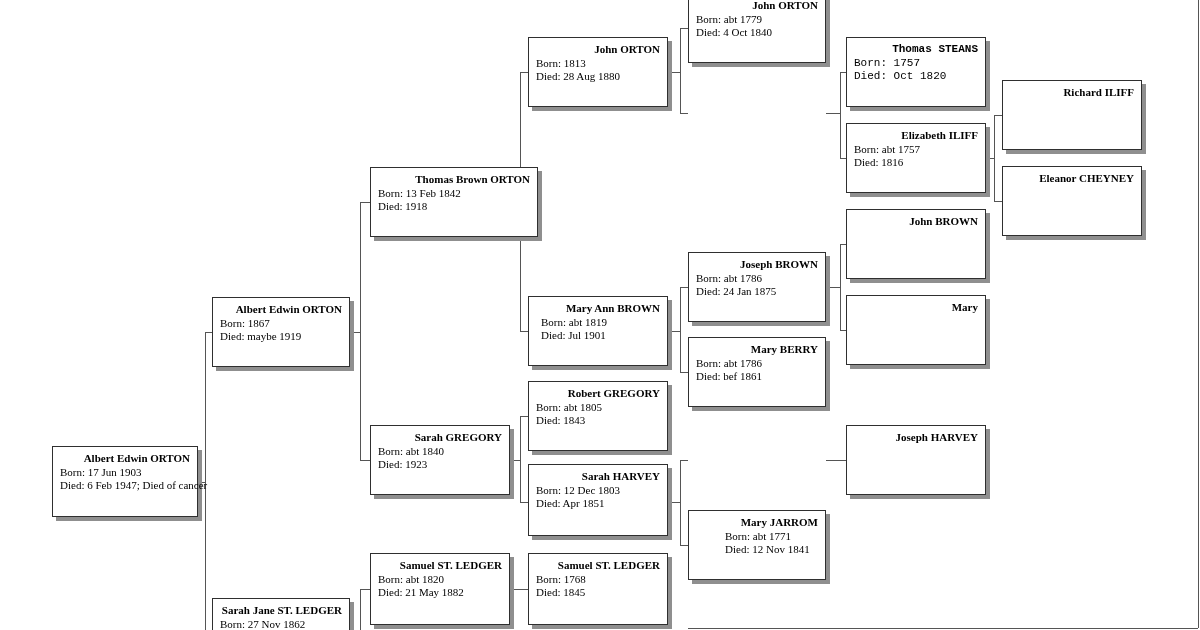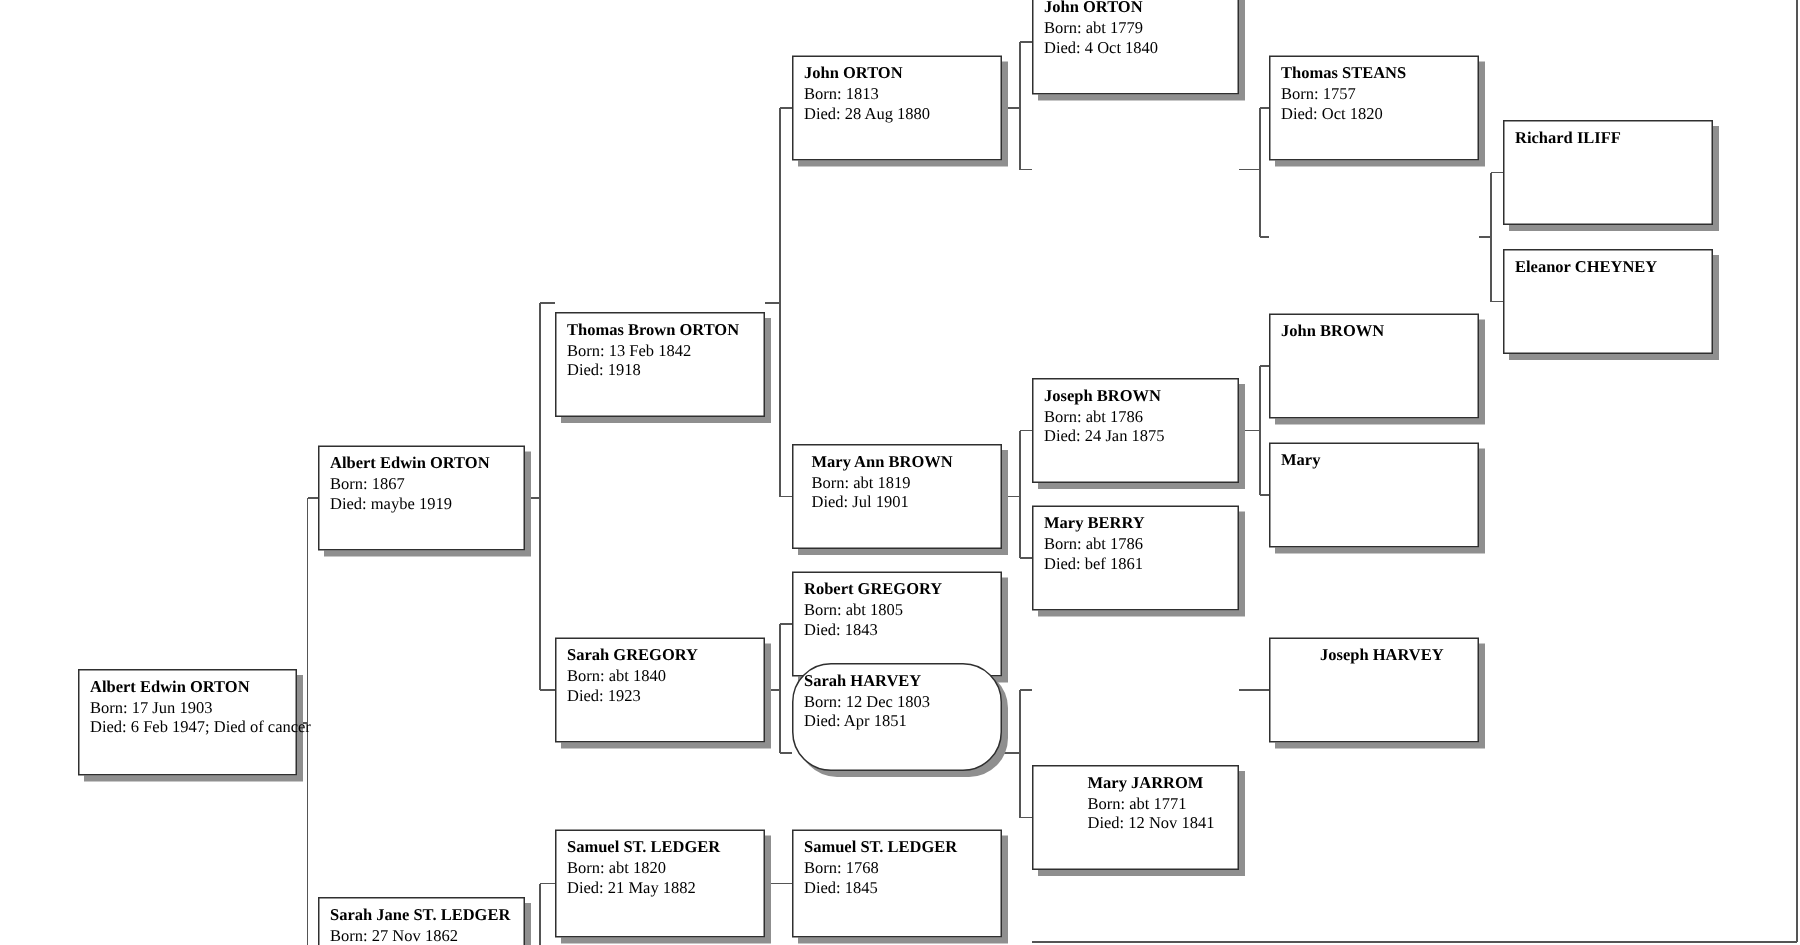--- a/index.html
+++ b/index.html
@@ -15,21 +15,21 @@
     box-sizing:border-box;
     background:#ffffff;
     border:1px solid #2f2f2f;
     box-shadow:4px 4px 0 #8f8f8f;
     padding:5px 7px;
     font-size:11px;
     line-height:13.5px;
     color:#000000;
     white-space:nowrap;
   }
-  .p-name{font-weight:bold;}
+  .p-name{font-weight:bold;text-align:right;}
   svg.lines{position:absolute;left:0;top:0;shape-rendering:crispEdges;}
 </style>
 </head>
 <body>
 
 <div id="stage">
     <svg width="1200" height="630" class="lines">
       <line x1="192" y1="482" x2="205" y2="482" stroke="#555555" stroke-width="1"></line>
       <line x1="205" y1="332" x2="205" y2="630" stroke="#555555" stroke-width="1"></line>
       <line x1="205" y1="332" x2="212" y2="332" stroke="#555555" stroke-width="1"></line>
@@ -83,21 +83,21 @@
     </div>
     <div class="person" style="left: 212px; top: 297px; width: 138px; height: 70px;">
       <div class="p-name">Albert Edwin ORTON</div>
       <div class="p-born">Born: 1867</div>
       <div class="p-died">Died: maybe 1919</div>
     </div>
     <div class="person" style="left: 212px; top: 598px; width: 138px; height: 70px;">
       <div class="p-name">Sarah Jane ST. LEDGER</div>
       <div class="p-born">Born: 27 Nov 1862</div>
     </div>
-    <div class="person" style="left: 370px; top: 167px; width: 140px; height: 70px; margin-top: 41px;">
+    <div class="person" style="left: 370px; top: 167px; width: 168px; height: 70px;">
       <div class="p-name">Thomas Brown ORTON</div>
       <div class="p-born">Born: 13 Feb 1842</div>
       <div class="p-died">Died: 1918</div>
     </div>
     <div class="person" style="left: 370px; top: 425px; width: 140px; height: 70px;">
       <div class="p-name">Sarah GREGORY</div>
       <div class="p-born">Born: abt 1840</div>
       <div class="p-died">Died: 1923</div>
     </div>
     <div class="person" style="left: 370px; top: 553px; width: 140px; height: 72px;">
@@ -113,21 +113,21 @@
     <div class="person" style="left: 528px; top: 296px; width: 140px; height: 70px; padding-left: 12px;">
       <div class="p-name">Mary Ann BROWN</div>
       <div class="p-born">Born: abt 1819</div>
       <div class="p-died">Died: Jul 1901</div>
     </div>
     <div class="person" style="left: 528px; top: 381px; width: 140px; height: 70px;">
       <div class="p-name">Robert GREGORY</div>
       <div class="p-born">Born: abt 1805</div>
       <div class="p-died">Died: 1843</div>
     </div>
-    <div class="person" style="left: 528px; top: 442px; width: 140px; height: 72px; border-radius: 26px;">
+    <div class="person" style="left: 528px; top: 464px; width: 140px; height: 72px;">
       <div class="p-name">Sarah HARVEY</div>
       <div class="p-born">Born: 12 Dec 1803</div>
       <div class="p-died">Died: Apr 1851</div>
     </div>
     <div class="person" style="left: 528px; top: 553px; width: 140px; height: 72px;">
       <div class="p-name">Samuel ST. LEDGER</div>
       <div class="p-born">Born: 1768</div>
       <div class="p-died">Died: 1845</div>
     </div>
     <div class="person" style="left: 688px; top: -7px; width: 138px; height: 70px;">
@@ -143,24 +143,29 @@
     <div class="person" style="left: 688px; top: 337px; width: 138px; height: 70px;">
       <div class="p-name">Mary BERRY</div>
       <div class="p-born">Born: abt 1786</div>
       <div class="p-died">Died: bef 1861</div>
     </div>
     <div class="person" style="left: 688px; top: 510px; width: 138px; height: 70px; padding-left: 36px;">
       <div class="p-name">Mary JARROM</div>
       <div class="p-born">Born: abt 1771</div>
       <div class="p-died">Died: 12 Nov 1841</div>
     </div>
-    <div class="person" style="left: 846px; top: 37px; width: 140px; height: 70px;">
+    <div class="person" style="left: 846px; top: 37px; width: 140px; height: 70px; font-family: Liberation Mono, monospace;">
       <div class="p-name">Thomas STEANS</div>
       <div class="p-born">Born: 1757</div>
       <div class="p-died">Died: Oct 1820</div>
+    </div>
+    <div class="person" style="left: 846px; top: 123px; width: 140px; height: 70px;">
+      <div class="p-name">Elizabeth ILIFF</div>
+      <div class="p-born">Born: abt 1757</div>
+      <div class="p-died">Died: 1816</div>
     </div>
     <div class="person" style="left: 846px; top: 209px; width: 140px; height: 70px;">
       <div class="p-name">John BROWN</div>
       <div class="p-born"></div>
       <div class="p-died"></div>
     </div>
     <div class="person" style="left: 846px; top: 295px; width: 140px; height: 70px;">
       <div class="p-name">Mary</div>
       <div class="p-born"></div>
       <div class="p-died"></div>

